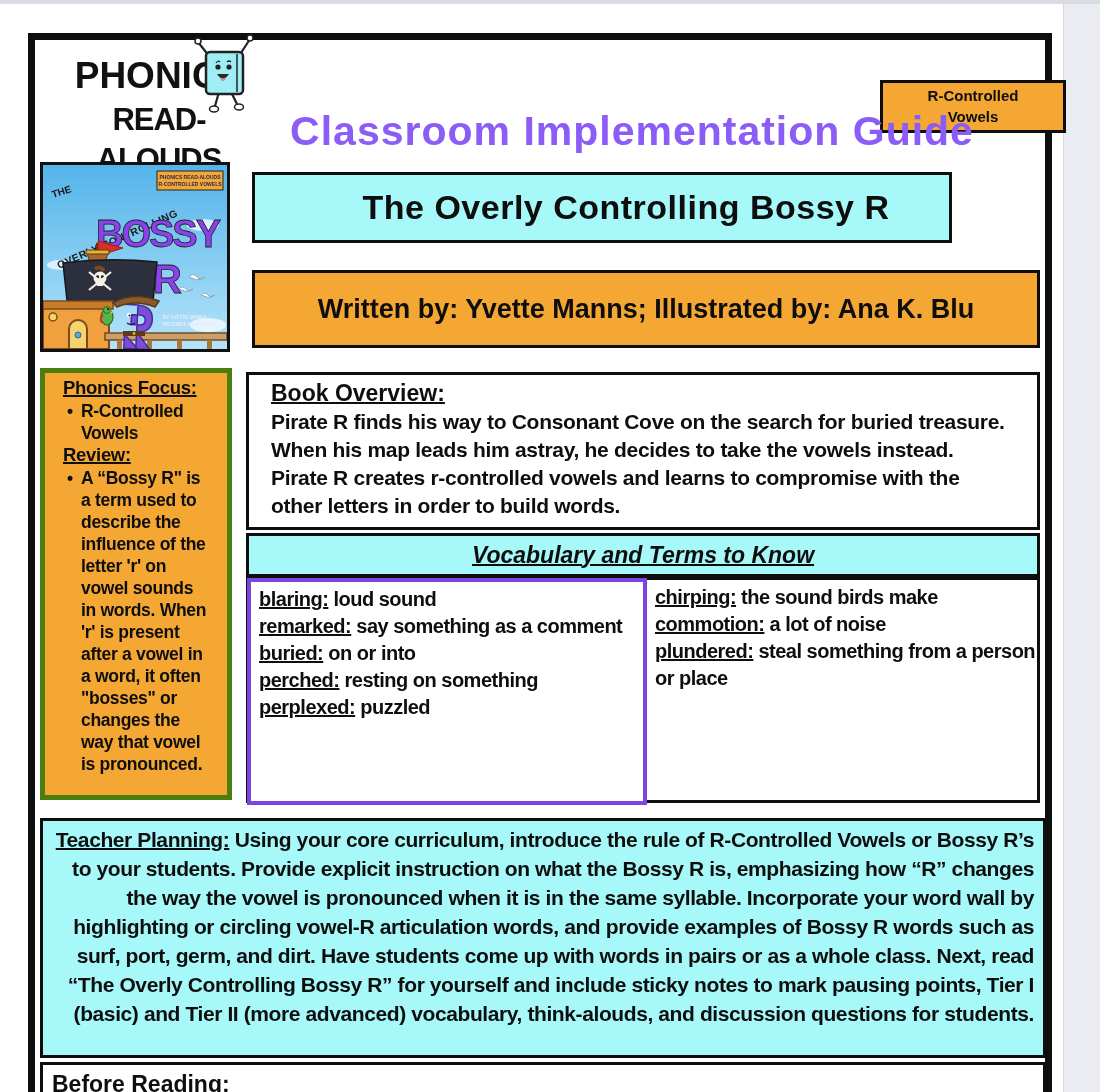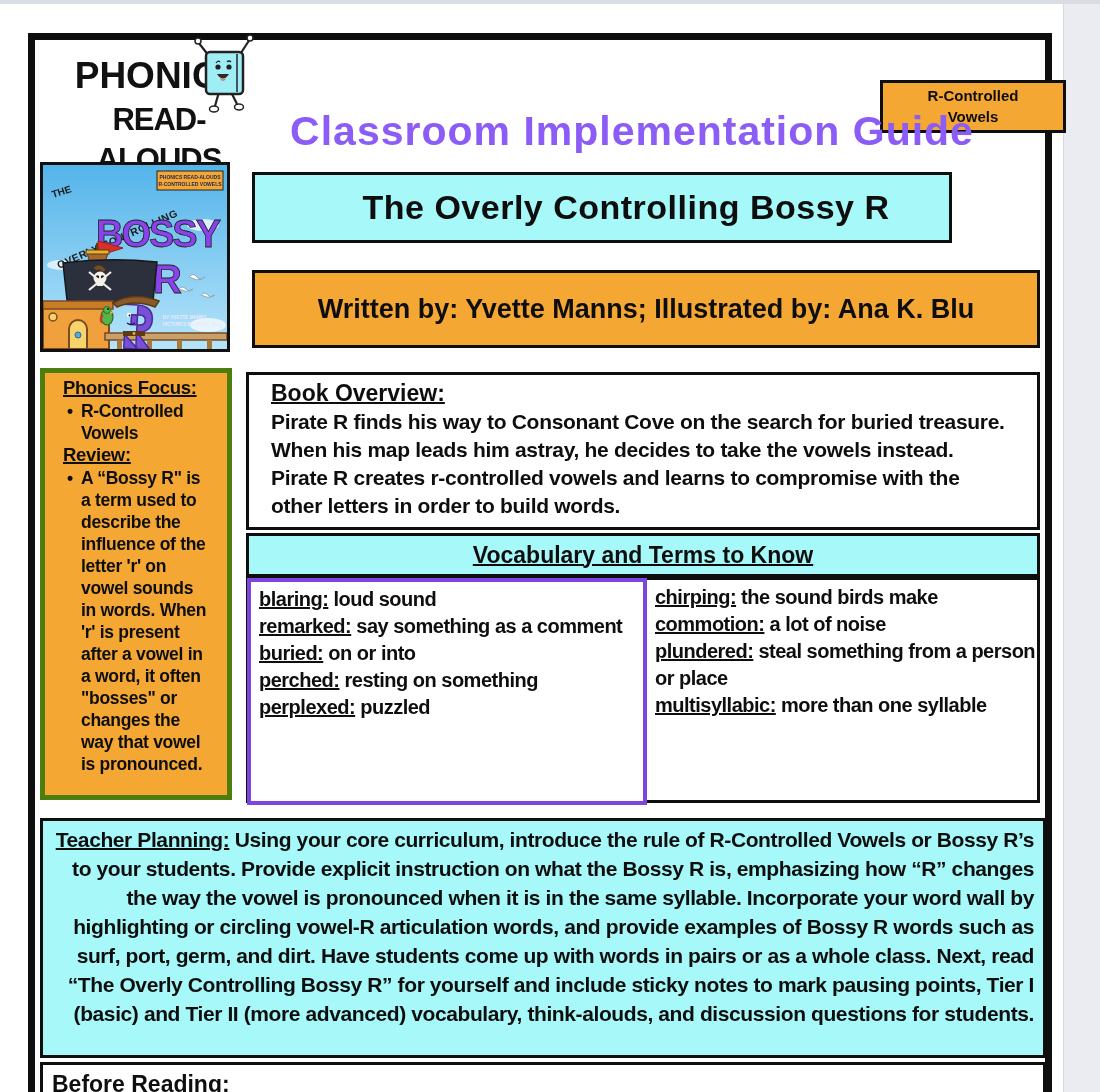--- a/index.html
+++ b/index.html
@@ -51,21 +51,21 @@
   .sb-bullet { position:relative; padding-left:18px; margin-top:1px; }
   .sb-bullet::before { content:"•"; position:absolute; left:4px; }
   
   .overview-box { left:246px; top:372px; width:794px; height:158px; border:3px solid #0e0e0e; background:#fff; padding:3px 22px; font-weight:bold; }
   .ov-heading { font-size:23px; line-height:30px; text-decoration:underline; text-decoration-thickness:2px; }
   .ov-body { font-size:21px; line-height:28px; letter-spacing:-0.3px; }
   
   .vocab-header {
     left:246px; top:533px; width:794px; height:44px; background:var(--cyan);
     border:3px solid #0e0e0e; display:flex; align-items:center; justify-content:center;
-    font-size:23px; font-weight:800; text-decoration:underline; text-decoration-thickness:2px;
+    font-size:23px; font-weight:800; text-decoration:underline; text-decoration-thickness:2px;font-style:italic;
   }
   .vocab-body { left:246px; top:577px; width:794px; height:226px; border:3px solid #0e0e0e; background:#fff; }
   .vocab-left {
     position:absolute; left:-2px; top:-2px; width:400px; height:227px;
     border:4px solid var(--purple); background:#fff; padding:4px 8px;
   }
   .vocab-right { position:absolute; left:406px; top:4px; width:384px; }
   .vocab-entry { font-size:20px; line-height:27px; font-weight:bold; letter-spacing:-0.5px; }
   .term { text-decoration:underline; text-decoration-thickness:2px; }
   
@@ -228,21 +228,20 @@
     <div class="vocab-entry"><span class="term">blaring:</span> <span>loud sound</span></div>
     <div class="vocab-entry"><span class="term">remarked:</span> <span>say something as a comment</span></div>
     <div class="vocab-entry"><span class="term">buried:</span> <span>on or into</span></div>
     <div class="vocab-entry"><span class="term">perched:</span> <span>resting on something</span></div>
     <div class="vocab-entry"><span class="term">perplexed:</span> <span>puzzled</span></div>
   </div>
   <div class="vocab-right">
     <div class="vocab-entry"><span class="term">chirping:</span> <span>the sound birds make</span></div>
     <div class="vocab-entry"><span class="term">commotion:</span> <span>a lot of noise</span></div>
     <div class="vocab-entry"><span class="term">plundered:</span> <span>steal something from a person or place</span></div>
-    <div class="vocab-entry"><span class="term">multisyllabic:</span> <span>more than one syllable</span></div>
   </div>
 </div>
 
 <div class="abs teacher-box">
   <span class="inline-heading">Teacher Planning:</span>
   <span>Using your core curriculum, introduce the rule of R-Controlled Vowels or Bossy R’s to your students. Provide explicit instruction on what the Bossy R is, emphasizing how “R” changes the way the vowel is pronounced when it is in the same syllable. Incorporate your word wall by highlighting or circling vowel-R articulation words, and provide examples of Bossy R words such as surf, port, germ, and dirt. Have students come up with words in pairs or as a whole class. Next, read “The Overly Controlling Bossy R” for yourself and include sticky notes to mark pausing points, Tier I (basic) and Tier II (more advanced) vocabulary, think-alouds, and discussion questions for students.</span>
 </div>
 
 <div class="abs before-box">
   <span class="br-heading">Before Reading:</span>

